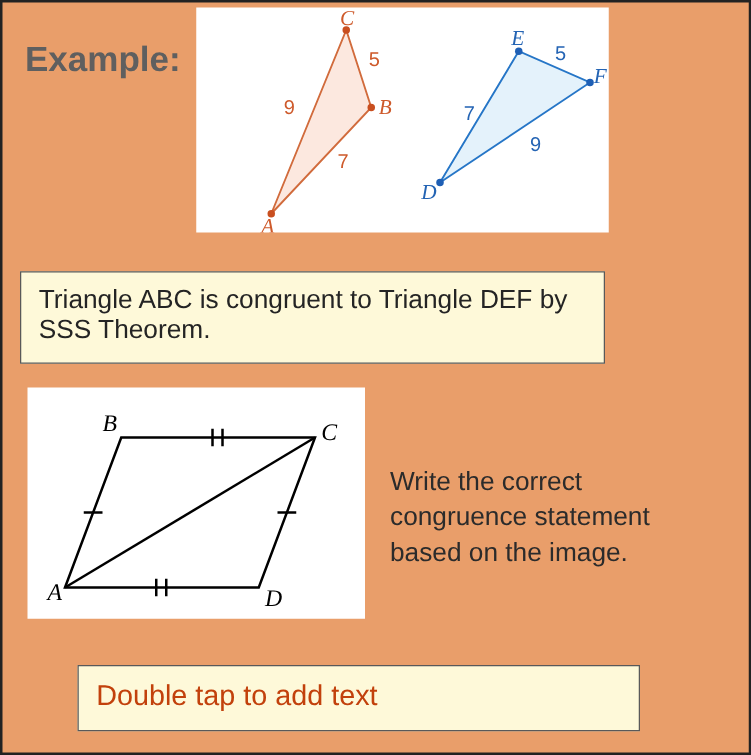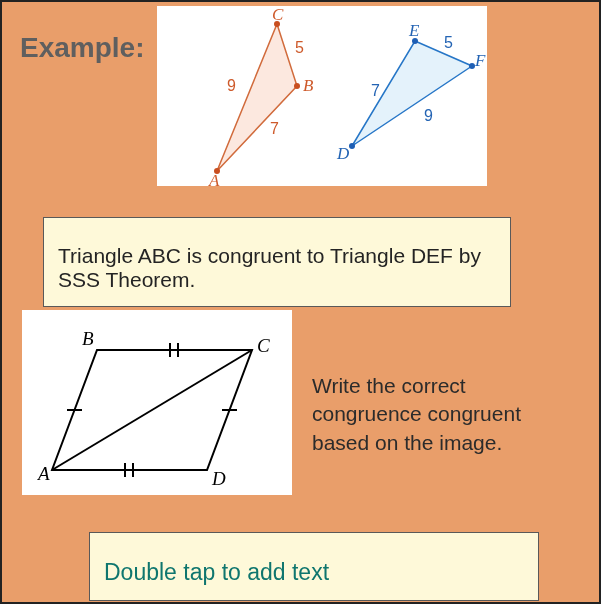--- a/index.html
+++ b/index.html
@@ -48,31 +48,30 @@
   .side-orange { fill: #CE5A2B; font-size: 16px; font-family: Arial, sans-serif; }
   .side-blue   { fill: #2464B4; font-size: 16px; font-family: Arial, sans-serif; }
 
   
   .card {
     position: absolute;
     left: 14px;
     width: 468px;
     background: #FEF9D9;
     border: 1.5px solid #595959;
-    padding: 26px 14px 14px 14px;
+    padding: 10px 14px 14px 14px;
     box-sizing: border-box;
-    margin-left: 27px;
   }
   .card.statement { top: 215px; font-size: 21px; color: #242424; }
   .card.input {
     top: 530px;
     width: 450px;
     left: 60px;
     font-size: 23px;
-    color: #0f766e;
+    color: #c2410c;
   }
 
   
   .lower-img {
     position: absolute;
     left: 20px;
     top: 308px;
     width: 270px;
     height: 185px;
     background: #fff;
@@ -144,16 +143,16 @@
 
       <line class="tick" x1="200" y1="100" x2="215" y2="100"></line>
 
       <text class="lbl-black" x="16" y="170">A</text>
       <text class="lbl-black" x="60" y="35">B</text>
       <text class="lbl-black" x="235" y="42">C</text>
       <text class="lbl-black" x="190" y="175">D</text>
     </svg>
   </div>
 
-  <div class="prompt">Write the correct congruence congruent based on the image.</div>
+  <div class="prompt">Write the correct congruence statement based on the image.</div>
 
   <div class="card input">Double tap to add text</div>
 </div>
 
 </body></html>

